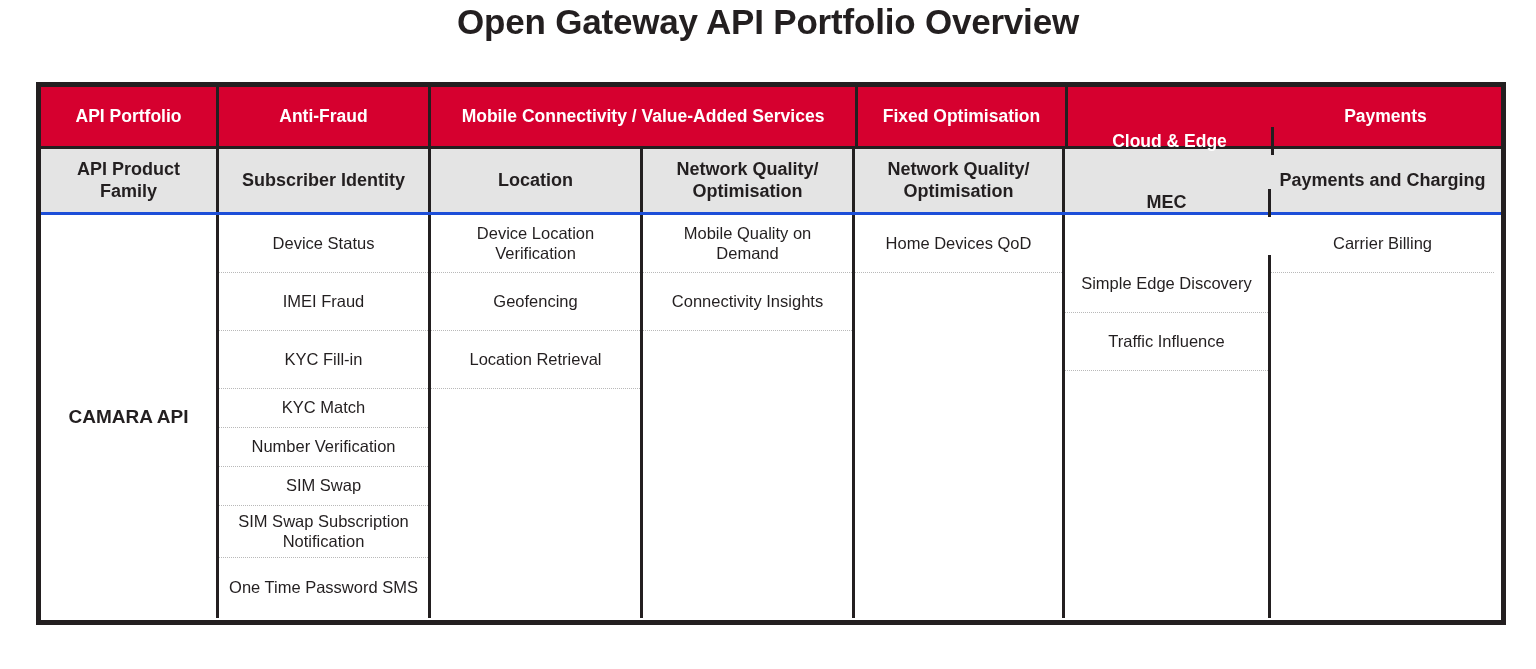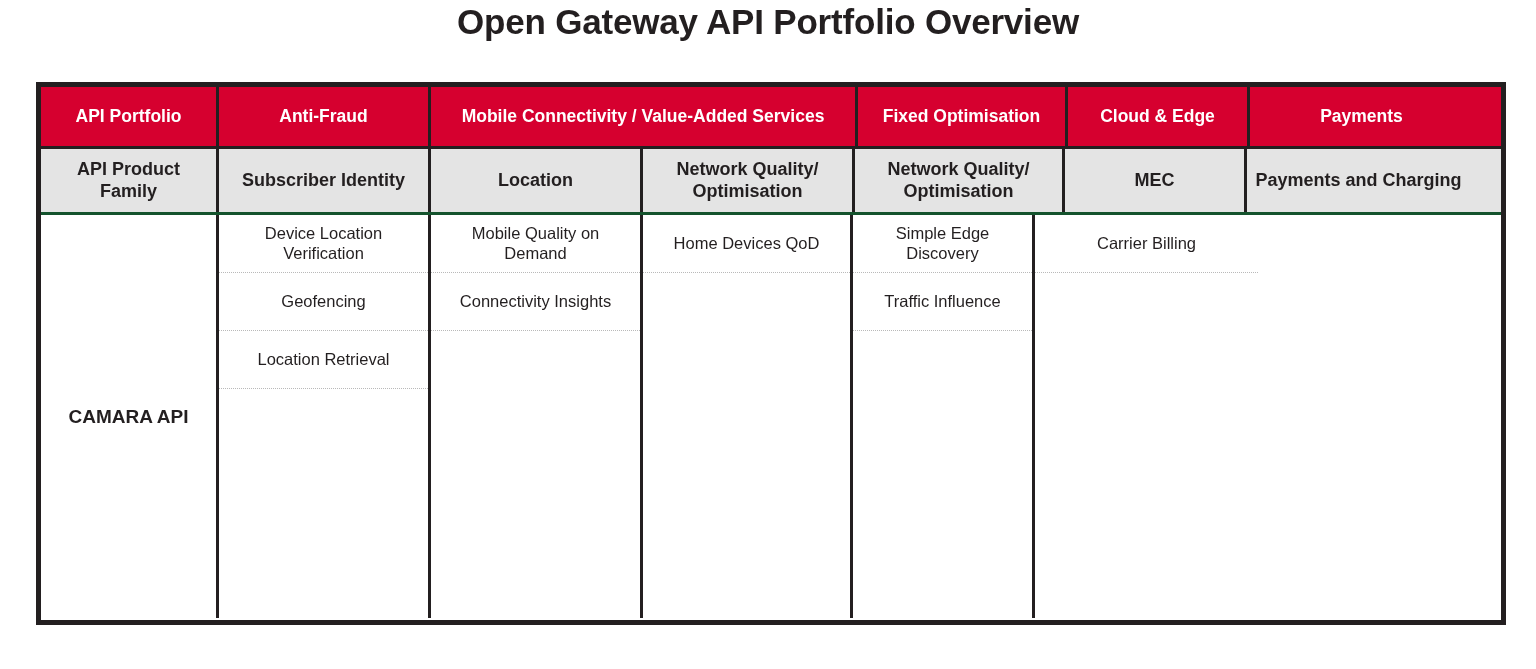--- a/index.html
+++ b/index.html
@@ -64,21 +64,21 @@
     box-sizing: border-box;
   }
   .hdr-row.top {
     height: 62px;
     background: #D6002F;
     border-bottom: 3px solid #231f20;
   }
   .hdr-row.sub {
     height: 66px;
     background: #E4E4E4;
-    border-bottom: 3px solid #14532d;
+    border-bottom: 3px solid #1d4ed8;
   }
 
   .hdr-cell {
     display: flex;
     align-items: center;
     justify-content: center;
     text-align: center;
     box-sizing: border-box;
     padding: 14px 6px;
     border-right: 3px solid #231f20;
@@ -140,21 +140,21 @@
     flex: 1 1 auto;
     border-bottom: none;
   }
 
   
   .w1 { width: 178px; }
   .w2 { width: 212px; }
   .w3 { width: 212px; }
   .w4 { width: 212px; }
   .w5 { width: 210px; }
-  .w6 { width: 182px; }
+  .w6 { width: 206px; margin-top: 40px; }
   .w7 { width: 223px; }
 
   
   .w34 { width: 427px; }
 </style>
 </head>
 <body>
 
 <div class="page">
 
@@ -179,20 +179,30 @@
         <div class="hdr-cell w4">Network Quality/ Optimisation</div>
         <div class="hdr-cell w5">Network Quality/ Optimisation</div>
         <div class="hdr-cell w6">MEC</div>
         <div class="hdr-cell w7">Payments and Charging</div>
       </div>
 
       <div class="body-row">
 
         <div class="body-col family-col w1">CAMARA API</div>
 
+        <div class="body-col w2">
+          <div class="cell" style="height:58px">Device Status</div>
+          <div class="cell" style="height:58px">IMEI Fraud</div>
+          <div class="cell" style="height:58px">KYC Fill-in</div>
+          <div class="cell" style="height:39px">KYC Match</div>
+          <div class="cell" style="height:39px">Number Verification</div>
+          <div class="cell" style="height:39px">SIM Swap</div>
+          <div class="cell" style="height:52px">SIM Swap Subscription Notification</div>
+          <div class="cell filler">One Time Password SMS</div>
+        </div>
 
         <div class="body-col w3">
           <div class="cell" style="height:58px">Device Location Verification</div>
           <div class="cell" style="height:58px">Geofencing</div>
           <div class="cell" style="height:58px">Location Retrieval</div>
           <div class="cell filler"></div>
         </div>
 
         <div class="body-col w4">
           <div class="cell" style="height:58px">Mobile Quality on Demand</div>

